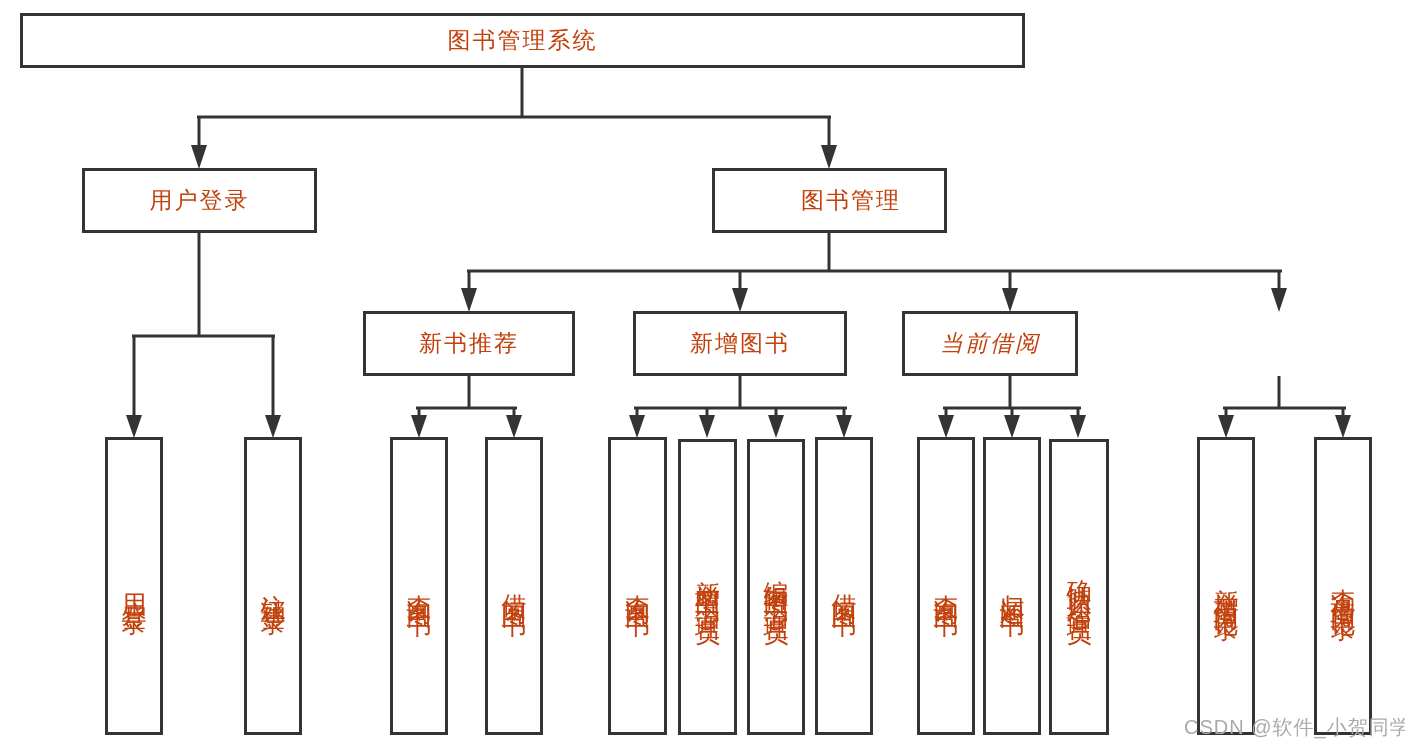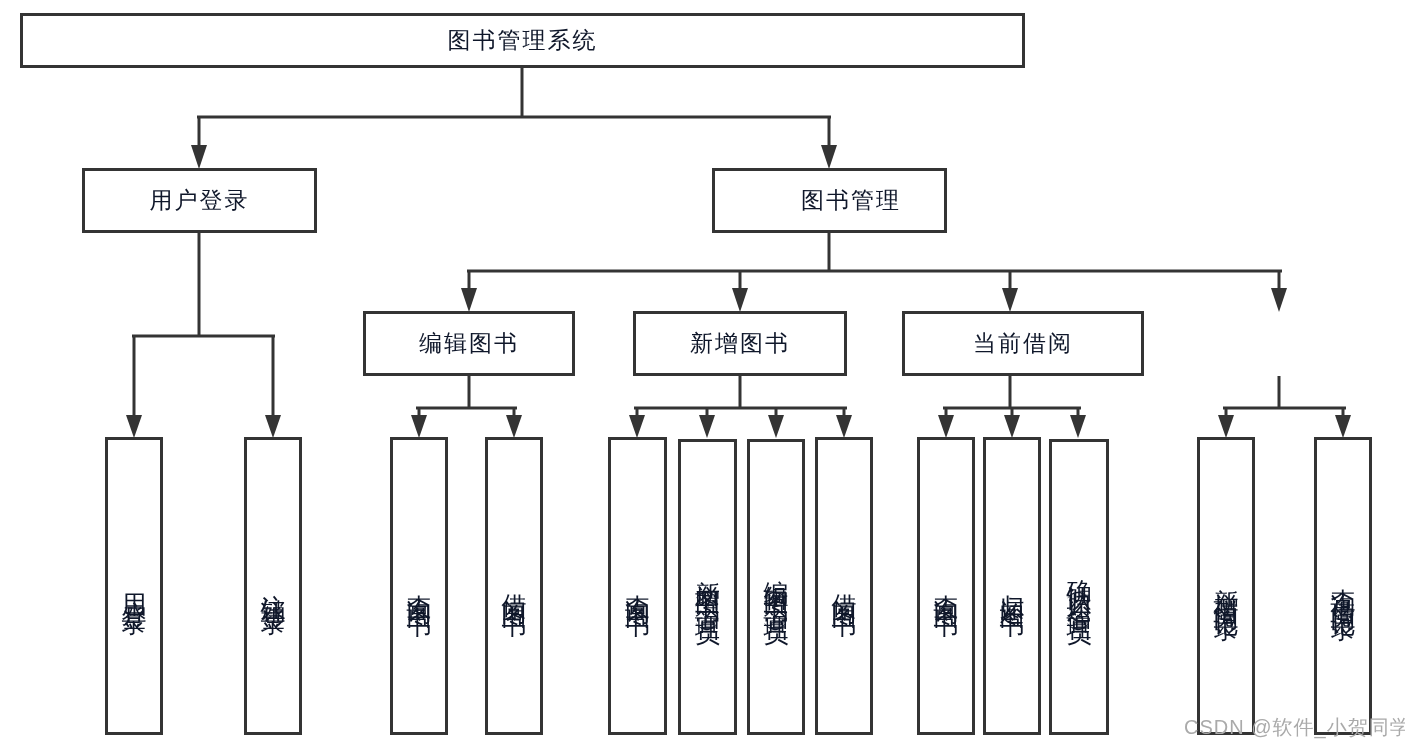--- a/index.html
+++ b/index.html
@@ -23,21 +23,21 @@
     height: 747px;
   }
   .node {
     position: absolute;
     box-sizing: border-box;
     border: 3px solid #343434;
     background: #ffffff;
     display: flex;
     align-items: center;
     justify-content: center;
-    color: #0f172a;
+    color: #c2410c;
     text-align: center;
   }
   .node.h1 { font-size: 23px; letter-spacing: 2px; }
   .node.h2 { font-size: 23px; letter-spacing: 2px; }
   .node.v {
     writing-mode: vertical-rl;
     text-orientation: mixed;
     font-size: 25px;
     letter-spacing: 6px;
     line-height: 1;
@@ -132,23 +132,23 @@
       <line x1="1343" y1="408" x2="1343" y2="418"></line>
       <polygon points="1335,415 1351,415 1343,438" stroke="none"></polygon>
     </g>
   </svg>
 
   <div class="node h1" style="left:20px; top:13px; width:1005px; height:55px;">图书管理系统</div>
 
   <div class="node h2" style="left:82px; top:168px; width:235px; height:65px;">用户登录</div>
   <div class="node h2" style="left:712px; top:168px; width:235px; height:65px;padding-left:43px;">图书管理</div>
 
-  <div class="node h2" style="left:363px; top:311px; width:212px; height:65px;">编辑图书</div>
+  <div class="node h2" style="left:363px; top:311px; width:212px; height:65px;">新书推荐</div>
   <div class="node h2" style="left:633px; top:311px; width:214px; height:65px;">新增图书</div>
-  <div class="node h2" style="left:902px; top:311px; width:242px; height:65px;">当前借阅</div>
+  <div class="node h2" style="left:902px; top:311px; width:176px; height:65px;font-style:italic;">当前借阅</div>
 
   <div class="node v" style="left:105px; top:437px; width:58px; height:298px;">用户登录</div>
   <div class="node v" style="left:244px; top:437px; width:58px; height:298px;">注销登录</div>
 
   <div class="node v" style="left:390px; top:437px; width:58px; height:298px;">查询图书</div>
   <div class="node v" style="left:485px; top:437px; width:58px; height:298px;">借阅图书</div>
 
   <div class="node v" style="left:608px; top:437px; width:59px; height:298px;">查询图书</div>
   <div class="node v" style="left:678px; top:439px; width:59px; height:296px;">新增图书（管理员）</div>
   <div class="node v" style="left:747px; top:439px; width:58px; height:296px;">编辑图书（管理员）</div>

